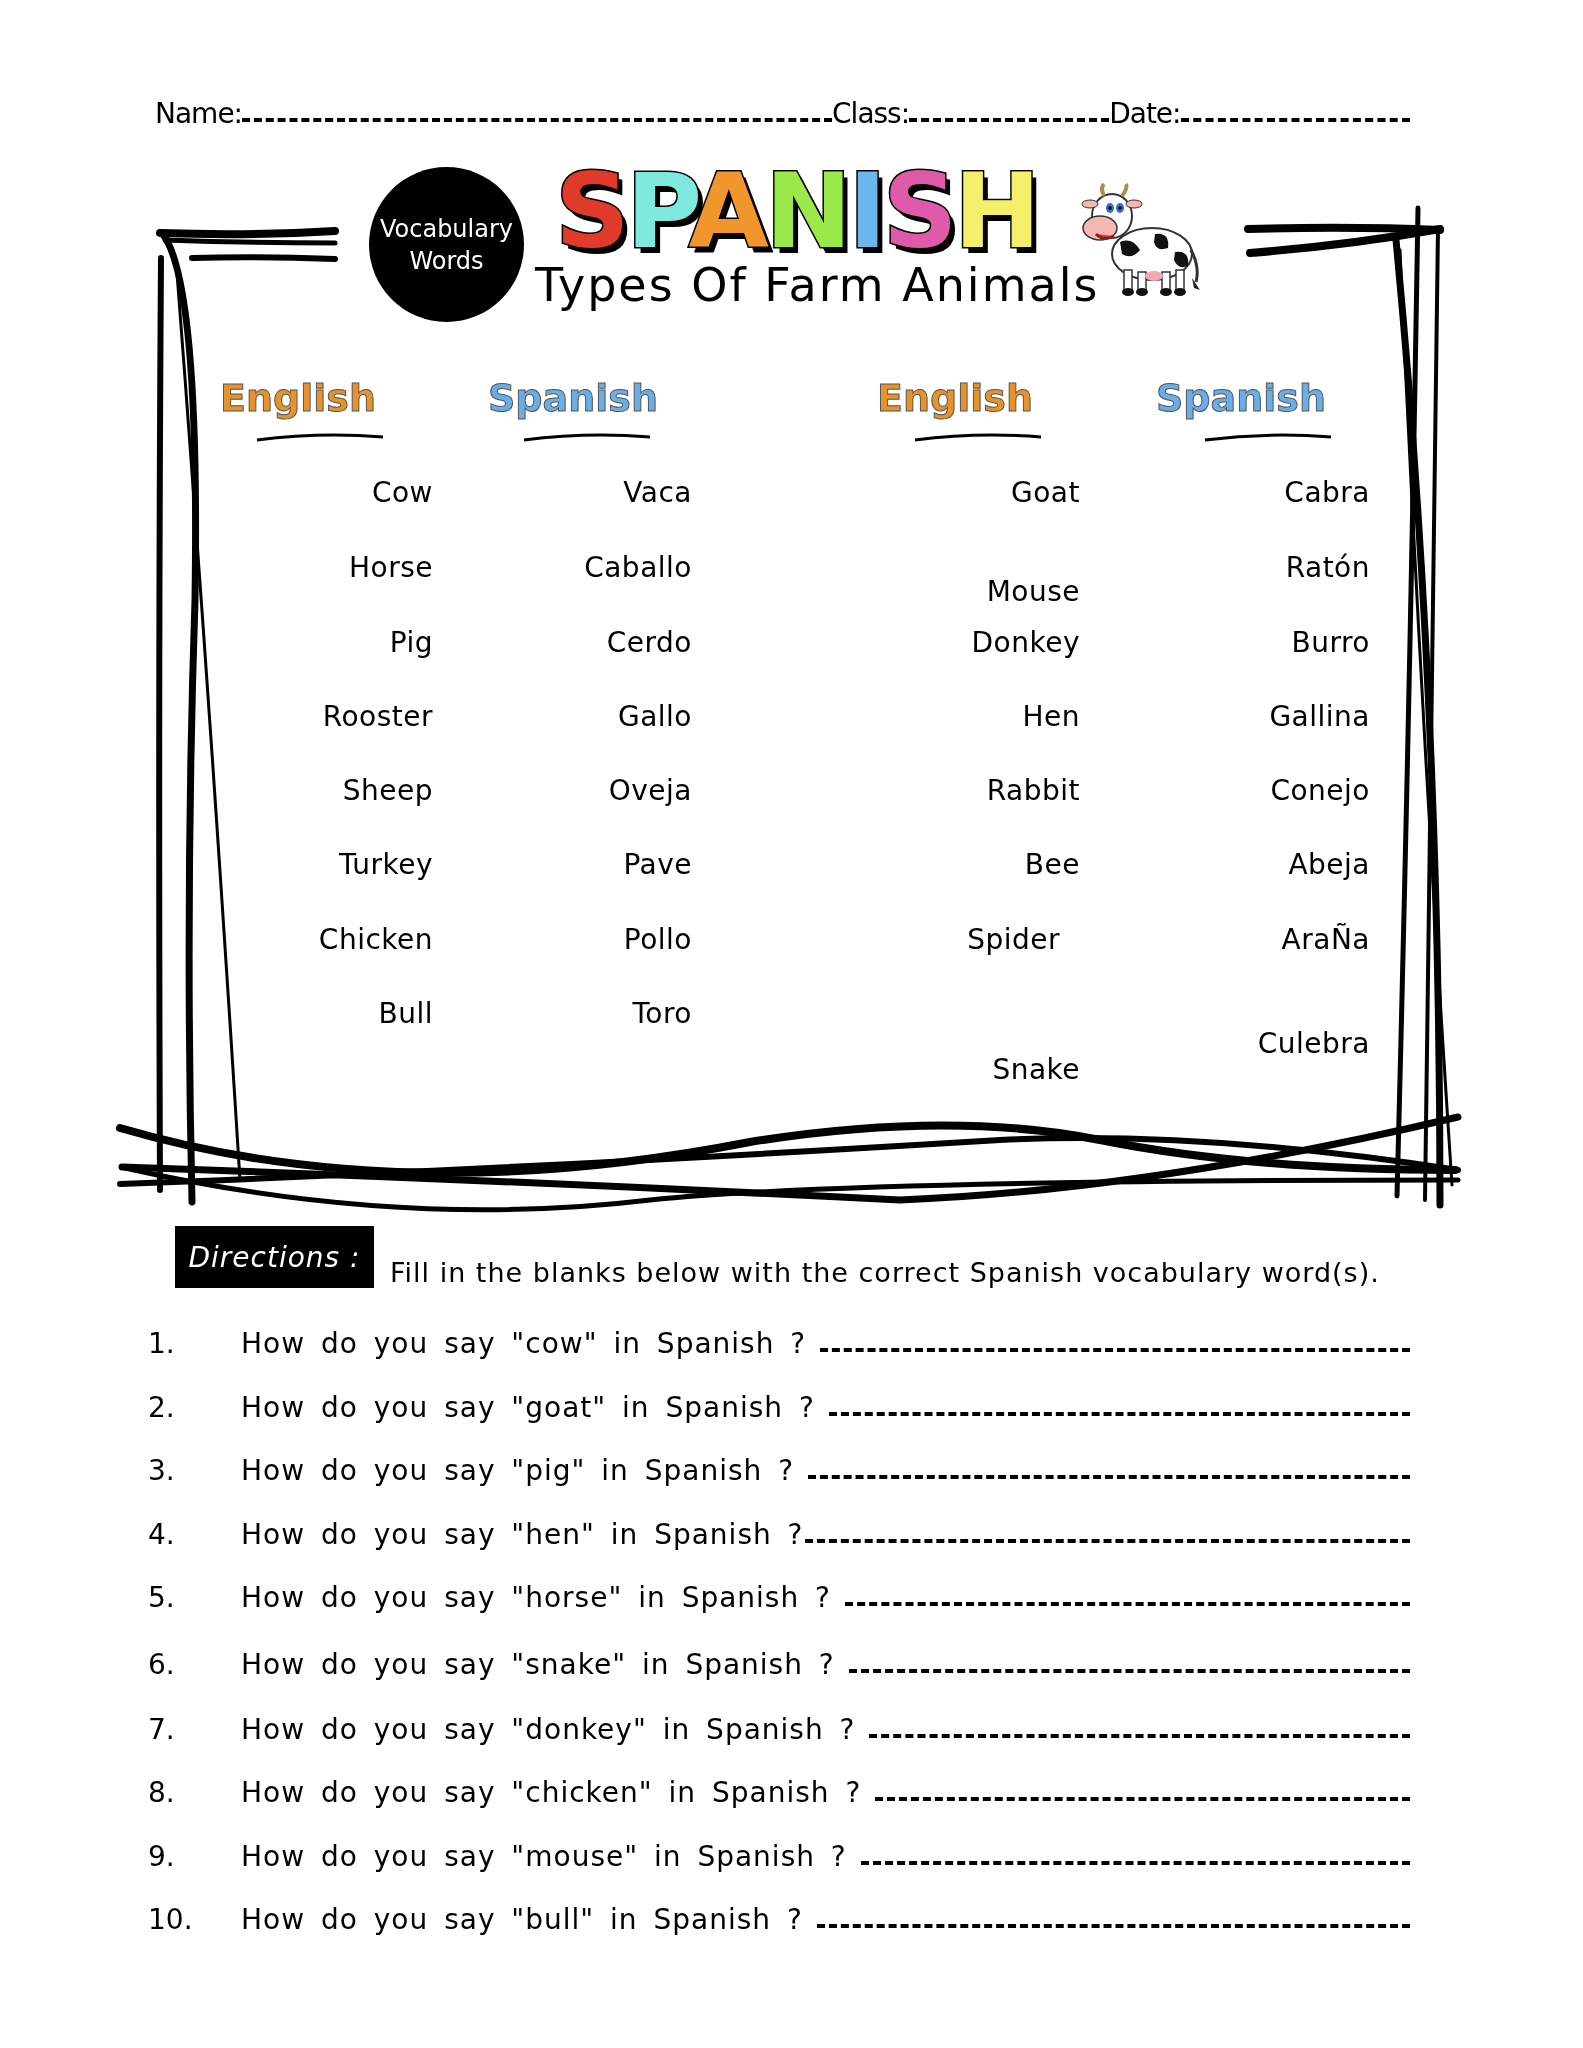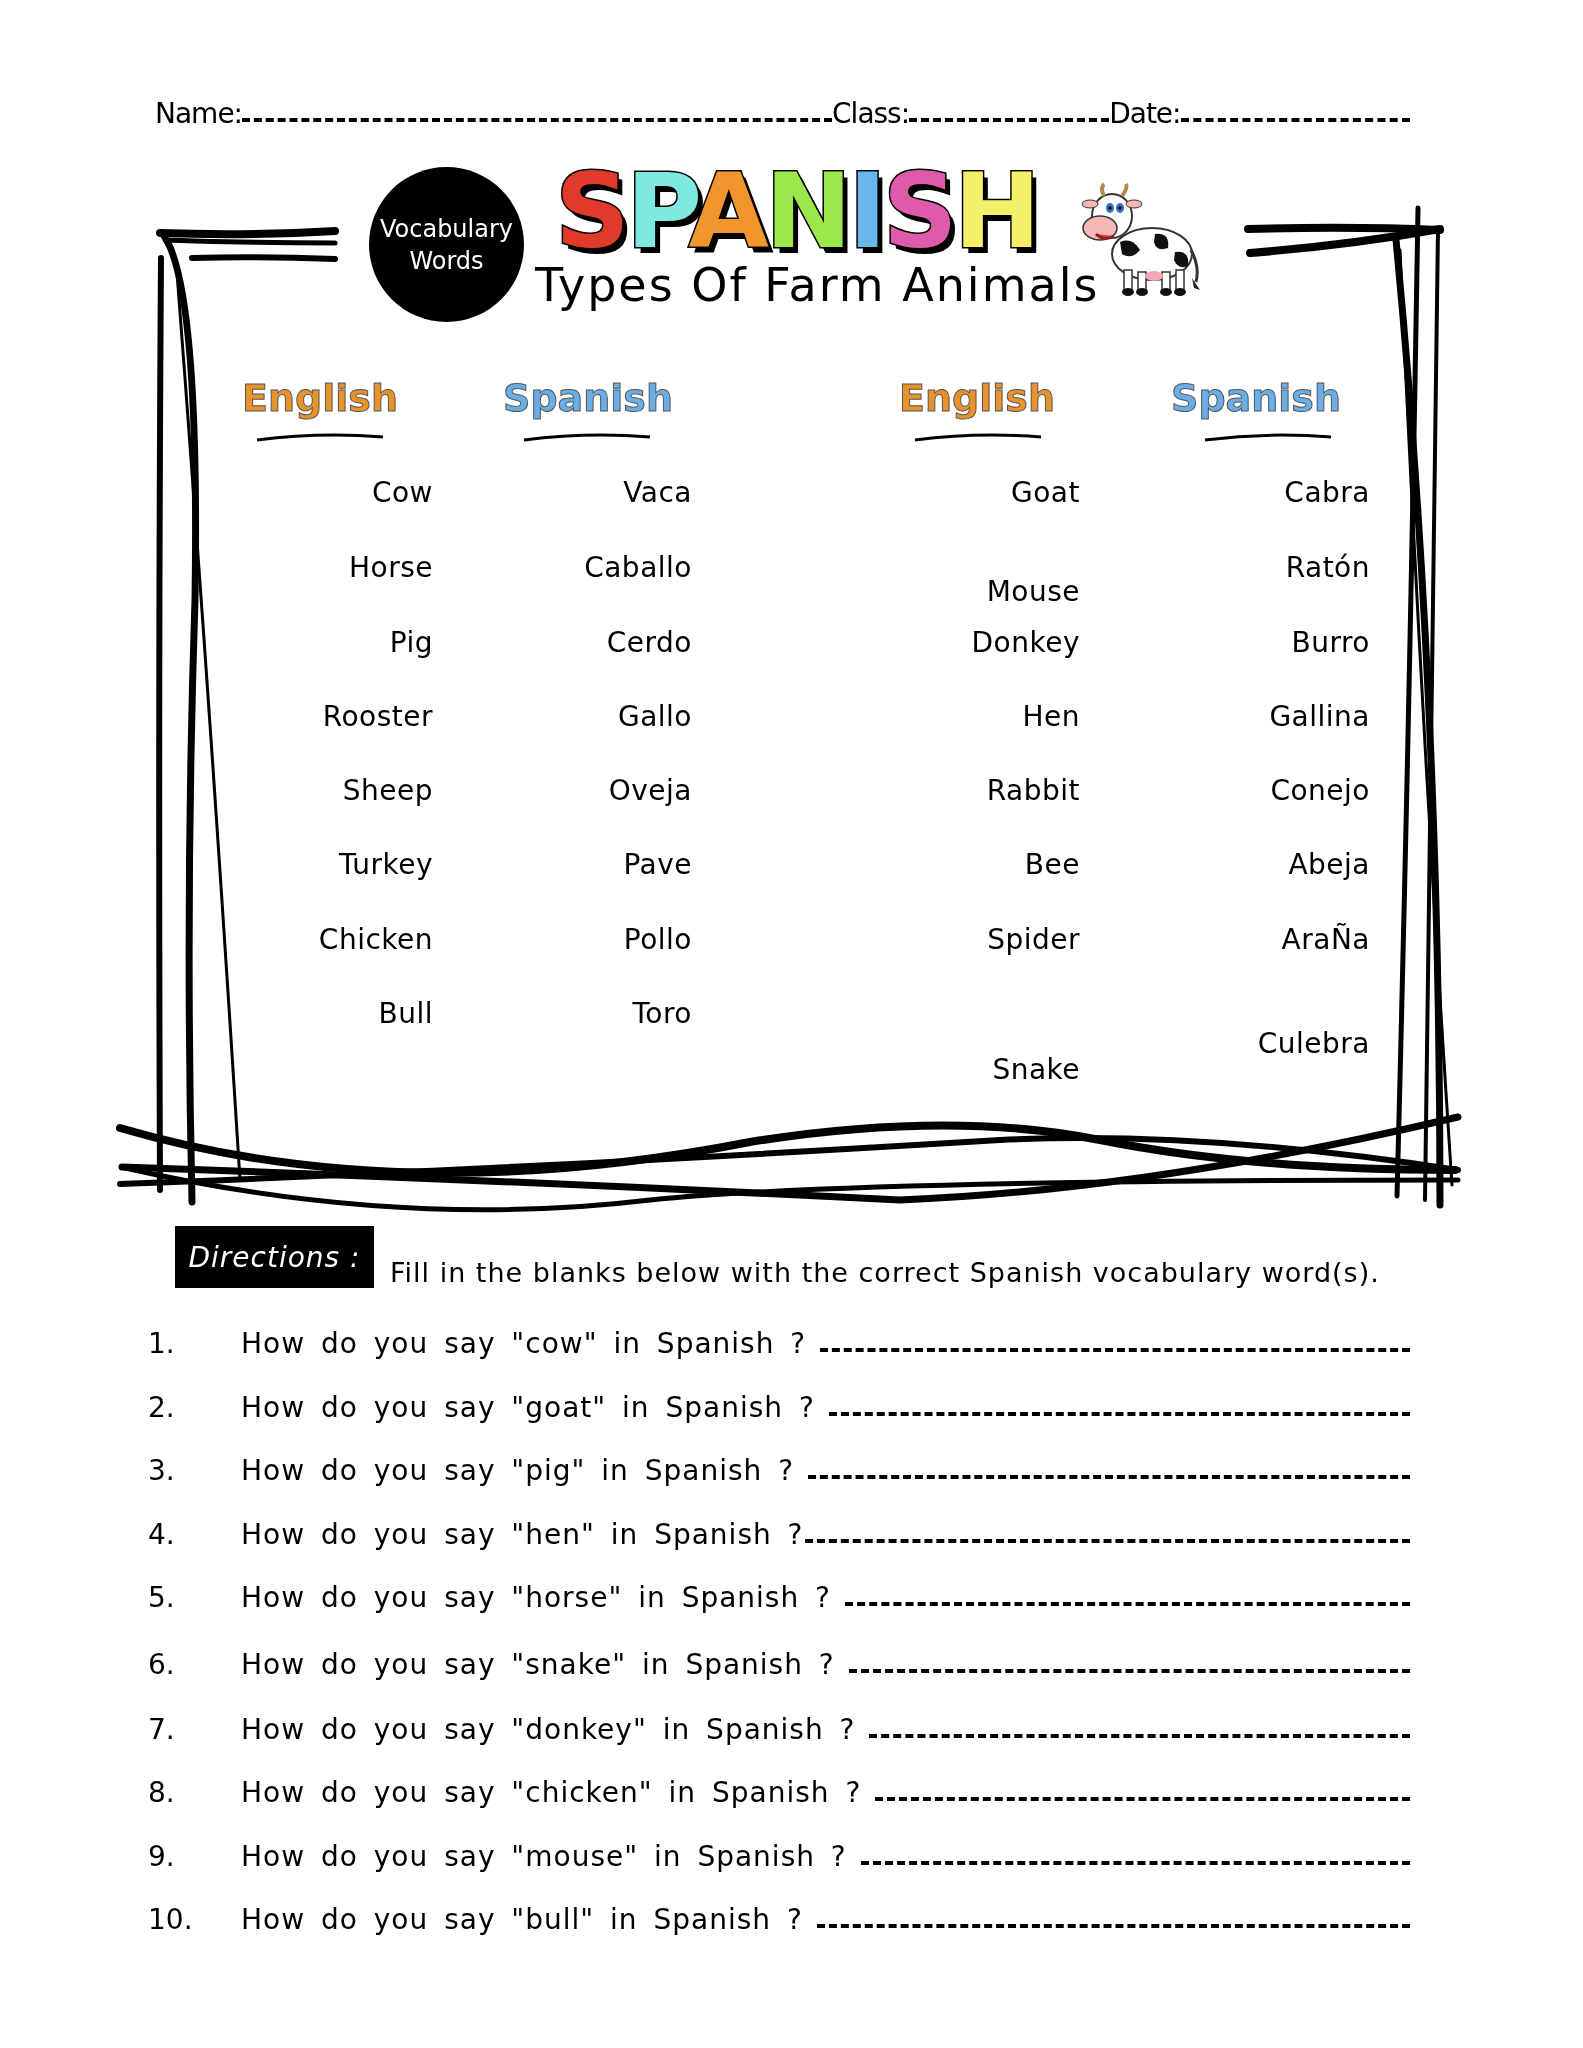--- a/index.html
+++ b/index.html
@@ -14,21 +14,21 @@
   .circle { left: 369px; top: 167px; width: 155px; height: 155px; border-radius: 50%;
             background: #000; color: #fff; display: flex; flex-direction: column;
             align-items: center; justify-content: center; font-size: 24px; line-height: 32px; }
   .spanish-title { left: 555px; top: 150px; height: 110px; font-size: 104px; font-weight: bold;
                    letter-spacing: -4px; font-family: "DejaVu Sans", sans-serif; white-space: nowrap; }
   .spanish-title span { -webkit-text-stroke: 3px #000; paint-order: stroke fill;
                         text-shadow: 5px 6px 0 #000; }
   .subtitle { left: 535px; top: 258px; font-size: 46px; letter-spacing: 2px; white-space: nowrap; }
   .cow { left: 1070px; top: 182px; width: 135px; height: 120px; }
   .frame { left: 0; top: 0; width: 1583px; height: 1220px; pointer-events: none; }
-  .col-head { top: 376px; width: 200px; text-align: center; font-size: 38px; font-weight: bold;
+  .col-head { top: 376px; width: 200px; text-align: left; font-size: 38px; font-weight: bold;
               -webkit-text-stroke: 1px #555; }
   .col-underline { top: 430px; width: 130px; height: 14px; }
   .cell { width: 220px; text-align: right; font-size: 28px; letter-spacing: 0.5px; }
   .directions-box { left: 175px; top: 1226px; width: 199px; height: 62px; background: #000;
                     color: #fff; font-size: 28px; display: flex; align-items: center;
                     justify-content: center; font-style: italic; letter-spacing: 1px; }
   .directions-text { left: 390px; top: 1246px; font-size: 27px; letter-spacing: 1px; white-space: nowrap; margin-top: 11px; }
   .q-row { left: 148px; width: 1262px; height: 44px; display: flex; align-items: flex-end; font-size: 28px; }
   .q-num { width: 93px; flex: none; }
   .q-text { flex: none; white-space: pre; letter-spacing: 1px; word-spacing: 6px; }
@@ -158,21 +158,21 @@
 <div class="abs cell" style="left:860px; top:575px">Mouse</div>
 <div class="abs cell" style="left:1150px; top:551px">Ratón</div>
 <div class="abs cell" style="left:860px; top:626px">Donkey</div>
 <div class="abs cell" style="left:1150px; top:626px">Burro</div>
 <div class="abs cell" style="left:860px; top:700px">Hen</div>
 <div class="abs cell" style="left:1150px; top:700px">Gallina</div>
 <div class="abs cell" style="left:860px; top:774px">Rabbit</div>
 <div class="abs cell" style="left:1150px; top:774px">Conejo</div>
 <div class="abs cell" style="left:860px; top:848px">Bee</div>
 <div class="abs cell" style="left:1150px; top:848px">Abeja</div>
-<div class="abs cell" style="left:860px; top:923px">Spider</div>
+<div class="abs cell" style="left:840px; top:923px">Spider</div>
 <div class="abs cell" style="left:1150px; top:923px">AraÑa</div>
 <div class="abs cell" style="left:860px; top:1053px">Snake</div>
 <div class="abs cell" style="left:1150px; top:1027px">Culebra</div>
 
 <div class="abs directions-box">Directions :</div>
 <div class="abs directions-text">Fill in the blanks below with the correct Spanish vocabulary word(s).</div>
 
 <div class="abs q-row" style="top:1316px">
   <span class="q-num">1.</span>
   <span class="q-text">How do you say "cow" in Spanish ?</span>

